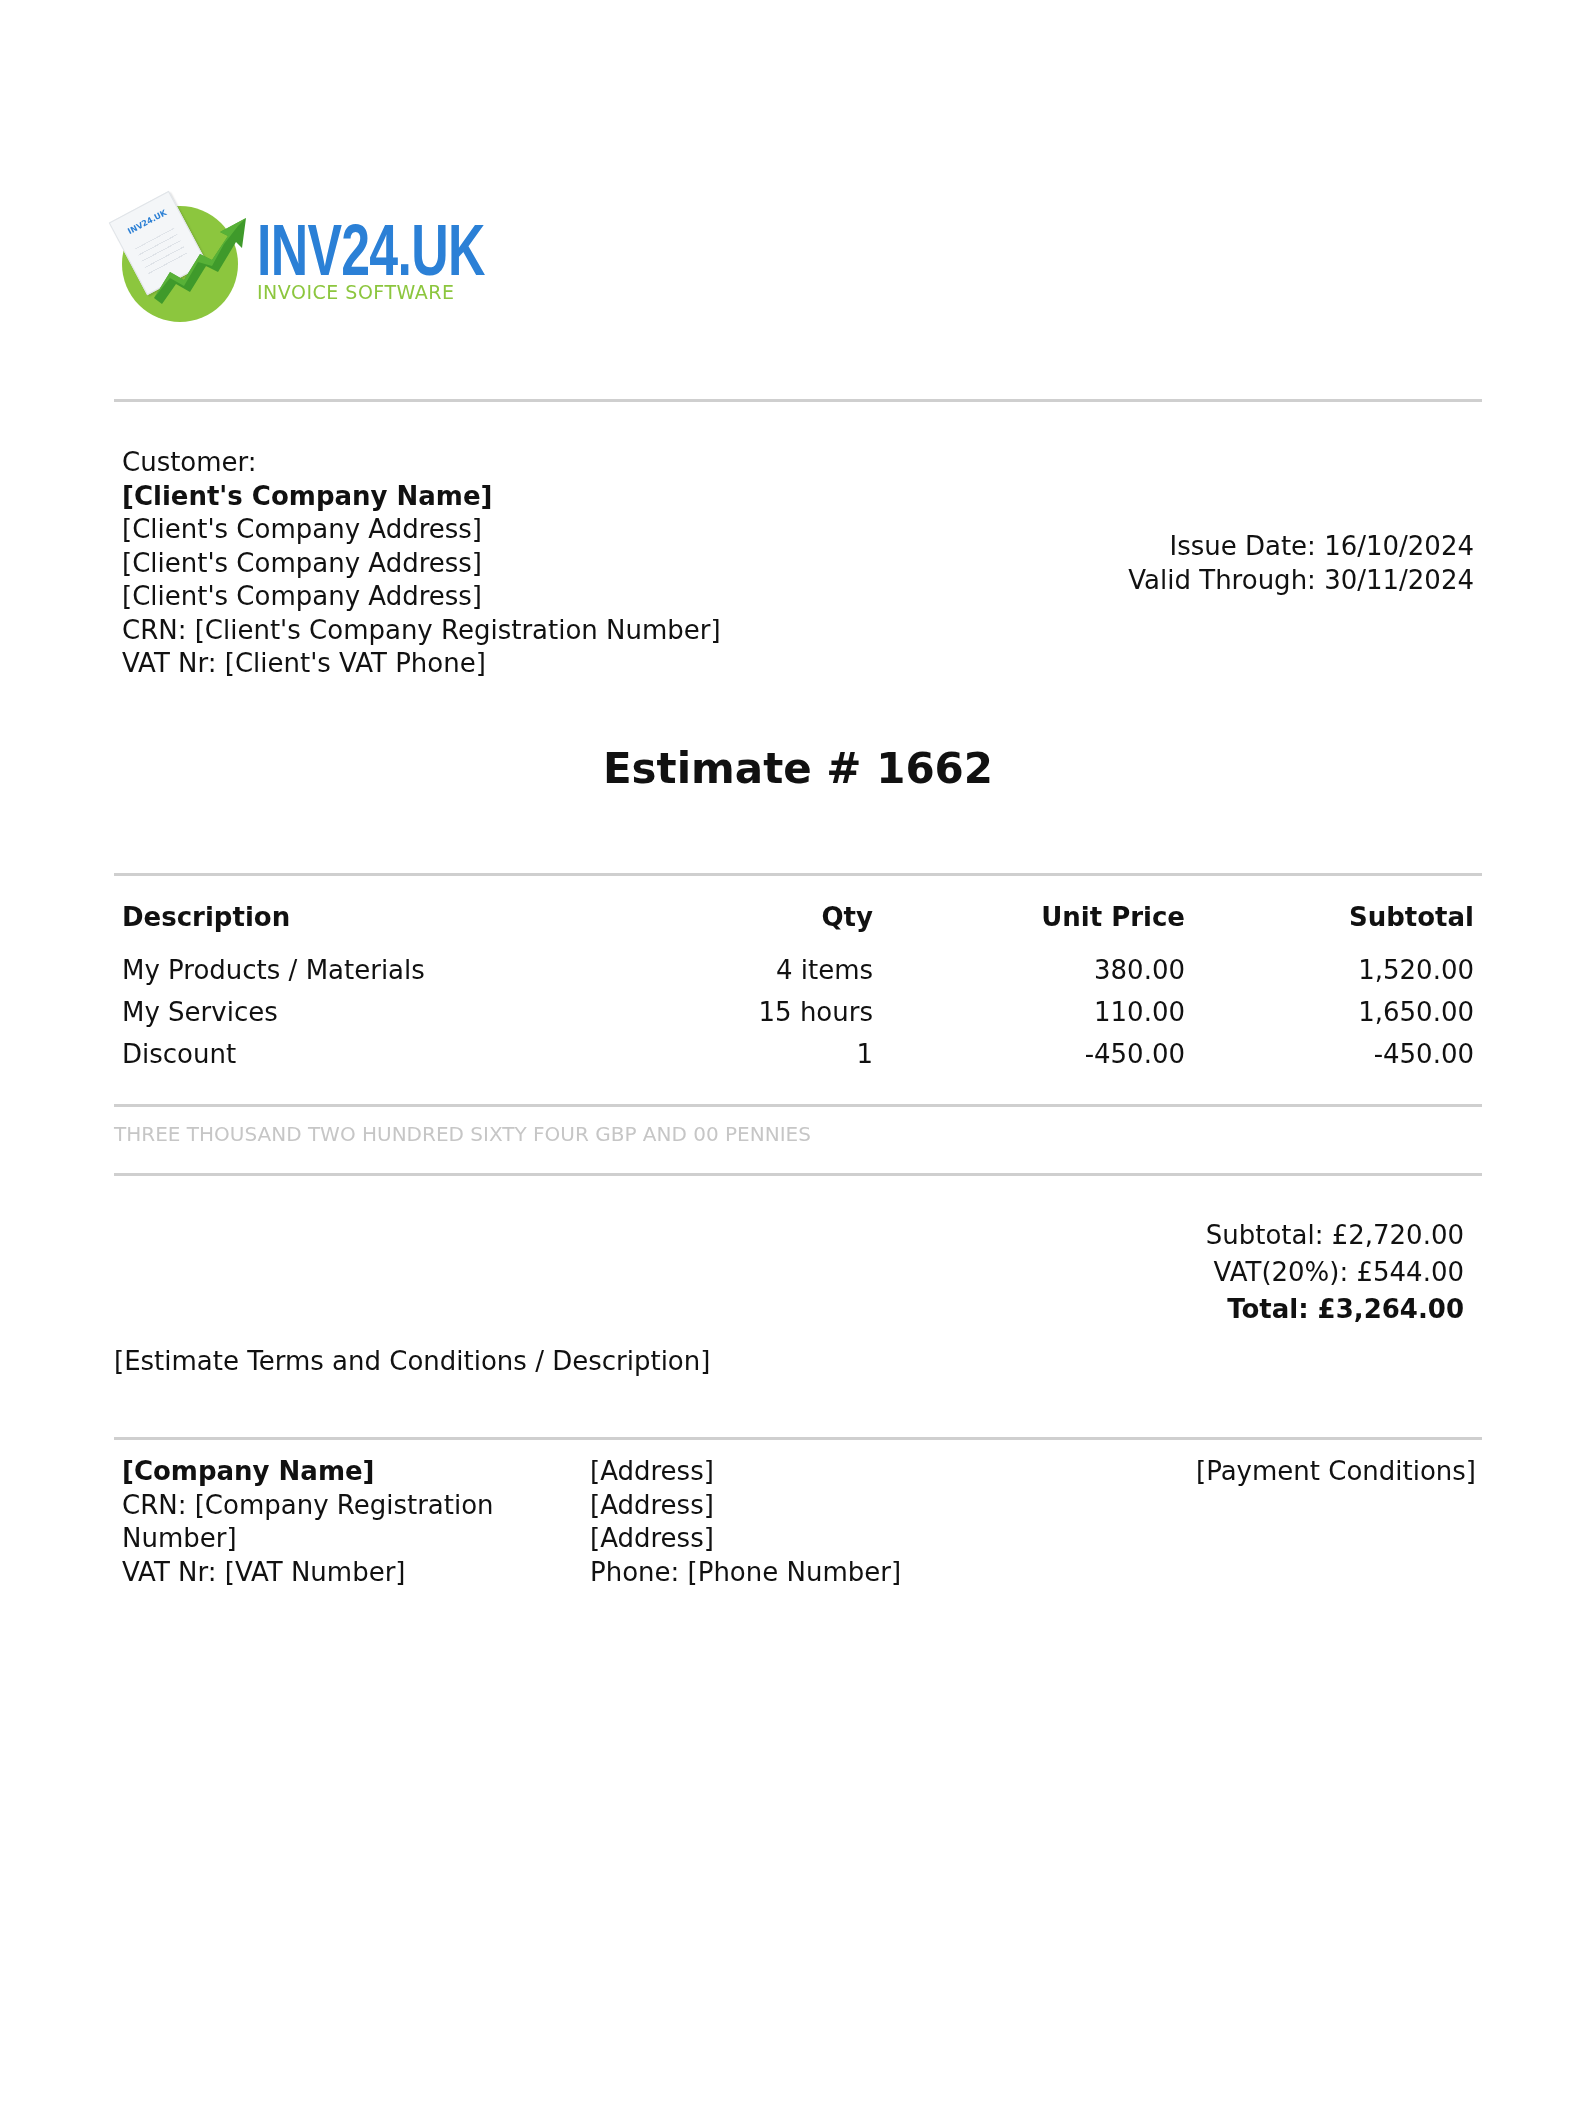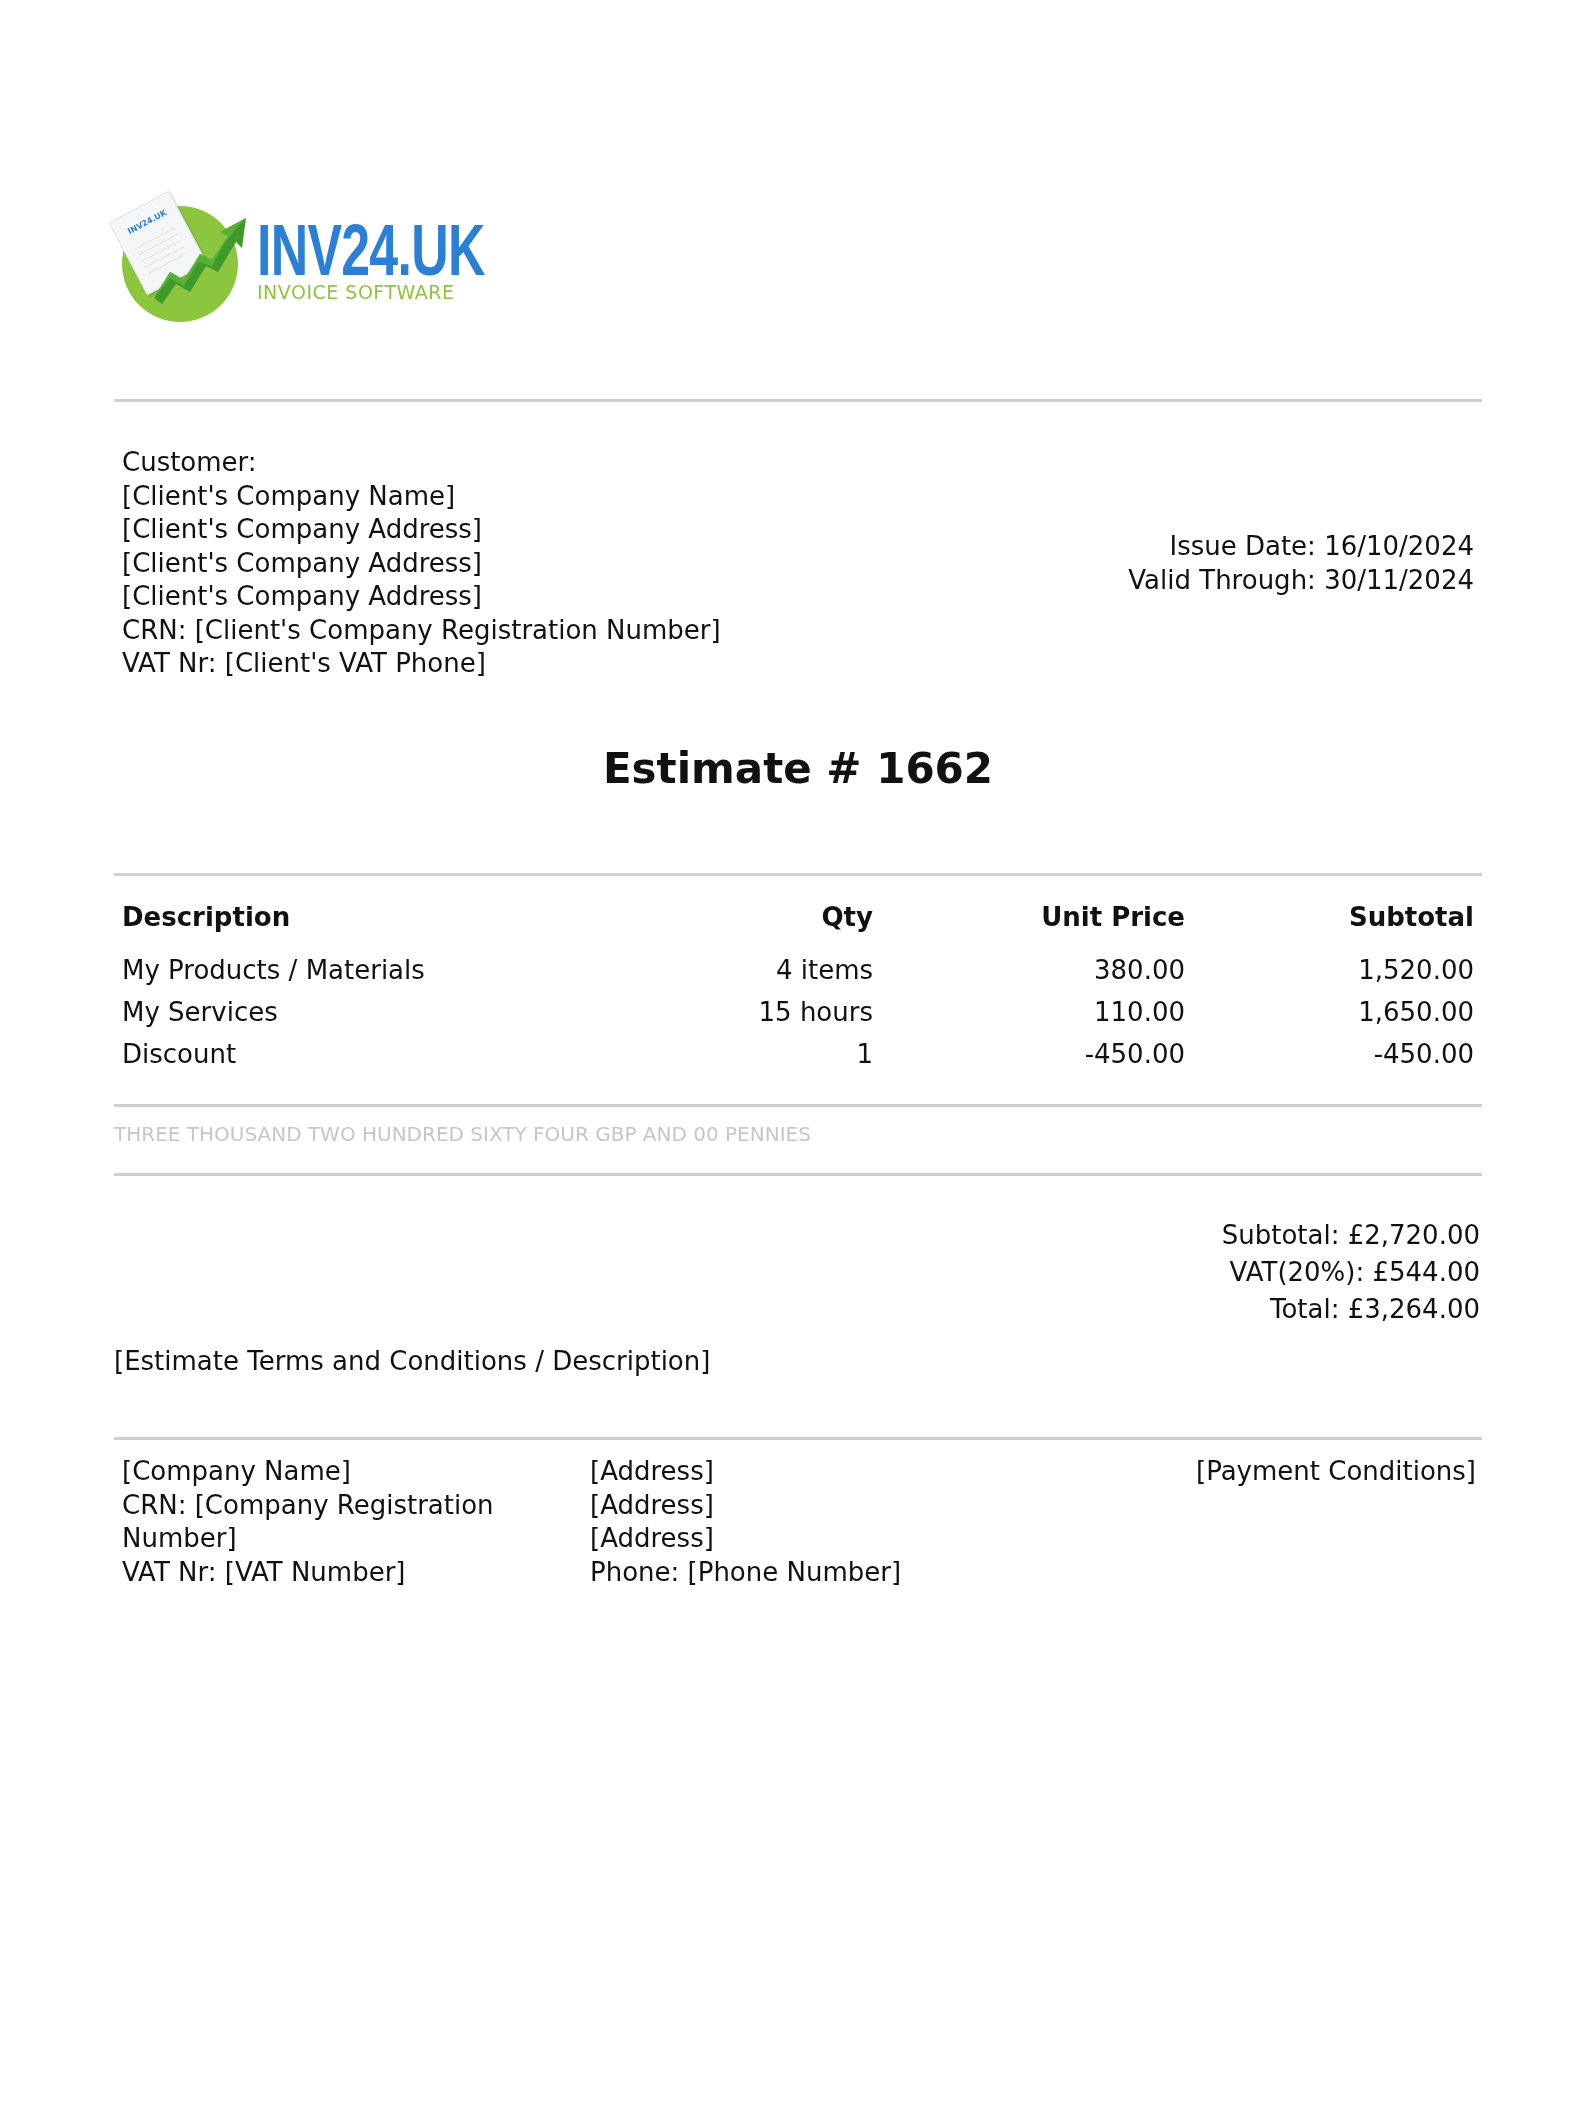--- a/index.html
+++ b/index.html
@@ -16,39 +16,39 @@
   .logo-doc-lines { position: absolute; left: 10px; top: 34px; width: 44px; height: 30px;
                     background: repeating-linear-gradient(#dfe3e8 0 1px, transparent 1px 7px); }
   .logo-arrow { position: absolute; left: 30px; top: 16px; width: 100px; height: 90px; }
   .logo-brand { position: absolute; left: 139px; top: 16px; font-family: "Liberation Sans", sans-serif;
                 font-weight: bold; font-size: 72px; color: #2b80d6; letter-spacing: -1px;
                 transform: scaleX(0.72); transform-origin: left top; line-height: 1; }
   .logo-tag { position: absolute; left: 139px; top: 85px; font-family: "DejaVu Sans", sans-serif;
               font-size: 19px; color: #8cc63e; letter-spacing: 0.5px; line-height: 1; }
 
   .txt { position: absolute; font-size: 26px; line-height: 33.5px; white-space: nowrap; }
-  .bold { font-weight: normal; }
+  .bold { font-weight: bold; }
 
   .customer { left: 122px; top: 446px; }
   .dates { right: 122px; top: 530px; text-align: right; }
 
   .title { position: absolute; left: 0; width: 1596px; top: 744px; text-align: center;
            font-size: 42px; font-weight: bold; line-height: 50px; }
 
   .table { position: absolute; left: 122px; top: 900px; width: 1356px; font-size: 26px; }
   .trow { position: relative; height: 42px; line-height: 34px; white-space: nowrap; }
   .trow.head { height: 53px; font-weight: bold; }
   .c-desc { position: absolute; left: 0; }
   .c-qty { position: absolute; right: 605px; text-align: right; }
   .c-price { position: absolute; right: 293px; text-align: right; }
   .c-sub { position: absolute; right: 4px; text-align: right; }
 
   .words { left: 114px; top: 1118px; color: #c6c6c6; font-size: 20px; }
 
-  .totals { right: 116px; top: 1217px; text-align: right; line-height: 37px; }
+  .totals { right: 132px; top: 1217px; text-align: right; line-height: 37px; }
 
   .terms { left: 114px; top: 1345px; }
 
   .footer-col1 { left: 122px; top: 1455px; }
   .footer-col2 { left: 590px; top: 1455px; }
   .footer-col3 { right: 120px; top: 1455px; text-align: right; }
 </style>
 </head>
 <body>
 

